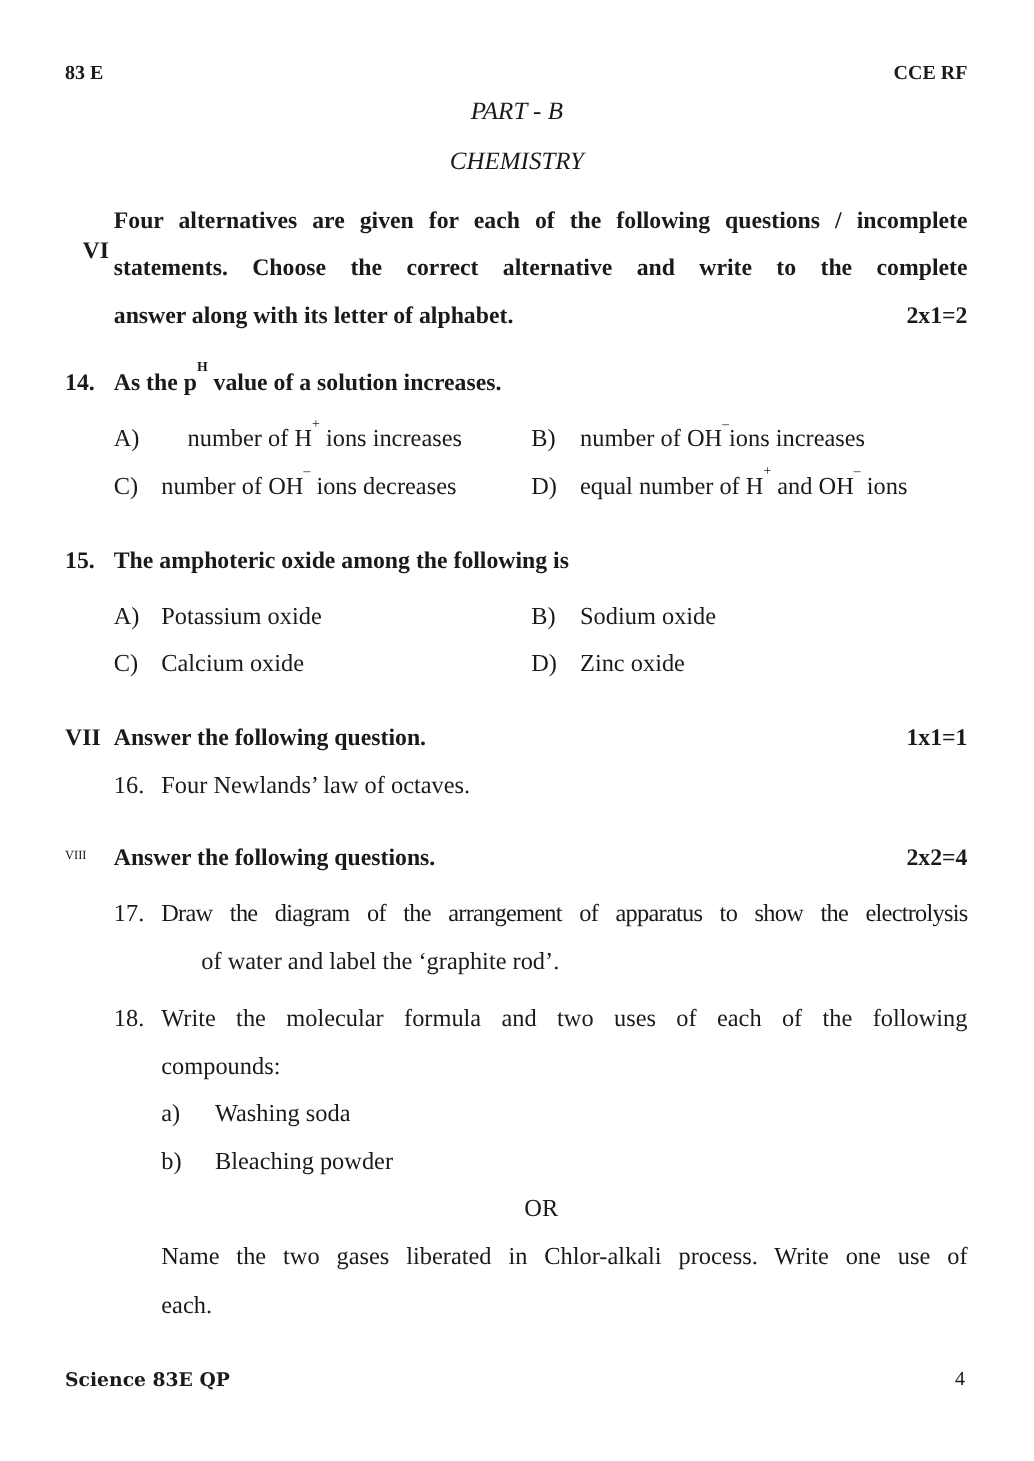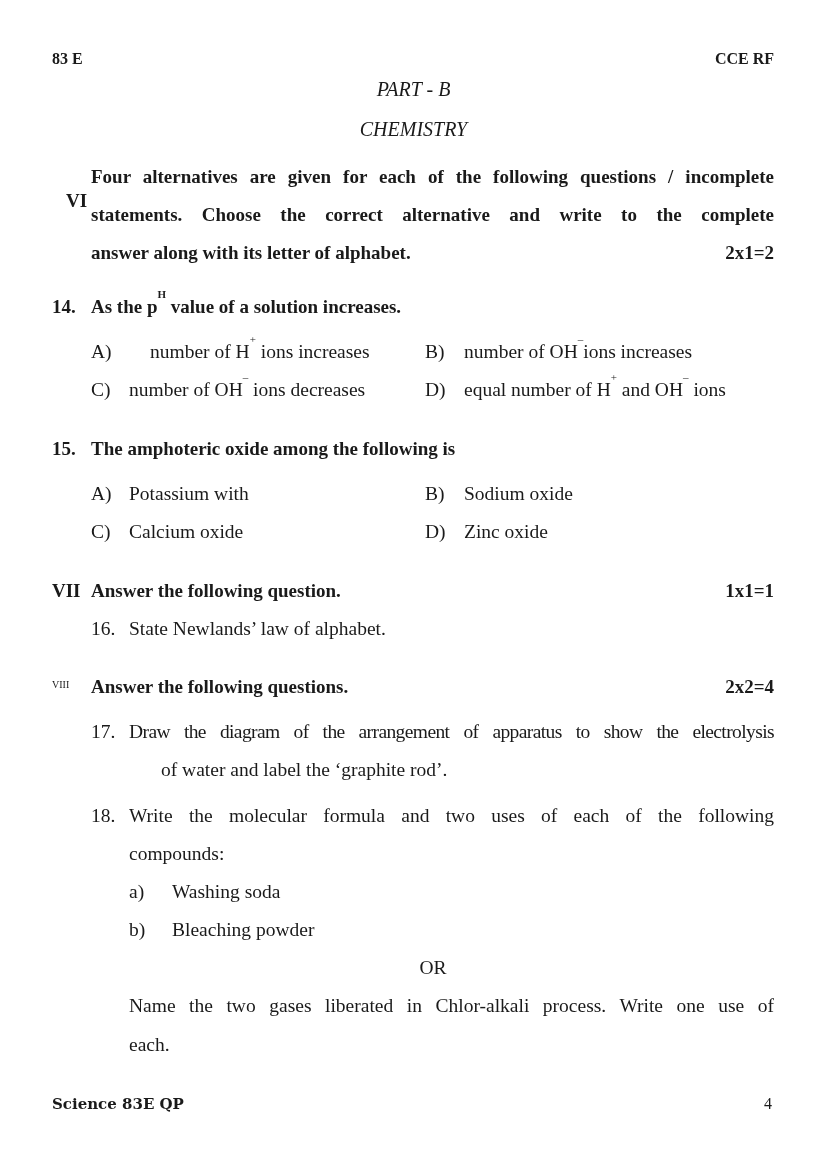--- a/index.html
+++ b/index.html
@@ -40,34 +40,34 @@
 
 <div class="abs opt" style="left:91px; top:379px;">C)</div>
 <div class="abs opt" style="left:129px; top:379px;"><span>number of OH</span><sup>–</sup><span> ions decreases</span></div>
 <div class="abs opt" style="left:425px; top:379px;">D)</div>
 <div class="abs opt" style="left:464px; top:379px;"><span>equal number of H</span><sup>+</sup><span> and OH</span><sup>–</sup><span> ions</span></div>
 
 <div class="abs sec" style="left:52px; top:438px;">15.</div>
 <div class="abs sec" style="left:91px; top:438px;">The amphoteric oxide among the following is</div>
 
 <div class="abs opt" style="left:91px; top:483px;">A)</div>
-<div class="abs opt" style="left:129px; top:483px;">Potassium with</div>
+<div class="abs opt" style="left:129px; top:483px;">Potassium oxide</div>
 <div class="abs opt" style="left:425px; top:483px;">B)</div>
 <div class="abs opt" style="left:464px; top:483px;">Sodium oxide</div>
 <div class="abs opt" style="left:91px; top:521px;">C)</div>
 <div class="abs opt" style="left:129px; top:521px;">Calcium oxide</div>
 <div class="abs opt" style="left:425px; top:521px;">D)</div>
 <div class="abs opt" style="left:464px; top:521px;">Zinc oxide</div>
 
 <div class="abs sec" style="left:52px; top:580px;">VII</div>
 <div class="abs sec" style="left:91px; top:580px;">Answer the following question.</div>
 <div class="abs marks" style="top:580px;">1x1=1</div>
 
 <div class="abs opt" style="left:91px; top:618px;">16.</div>
-<div class="abs opt" style="left:129px; top:618px;">State Newlands’ law of alphabet.</div>
+<div class="abs opt" style="left:129px; top:618px;">Four Newlands’ law of octaves.</div>
 
 <div class="abs" style="left:52px; top:679px; font-size:10px;">VIII</div>
 <div class="abs sec" style="left:91px; top:676px;">Answer the following questions.</div>
 <div class="abs marks" style="top:676px;">2x2=4</div>
 
 <div class="abs opt" style="left:91px; top:721px;">17.</div>
 <div class="abs opt" style="left:129px; top:721px; width:645px; text-align:justify; text-align-last:justify; letter-spacing:-0.6px;">Draw the diagram of the arrangement of apparatus to show the electrolysis</div>
 <div class="abs opt" style="left:129px; top:759px;margin-left:32px;">of water and label the ‘graphite rod’.</div>
 
 <div class="abs opt" style="left:91px; top:805px;">18.</div>

